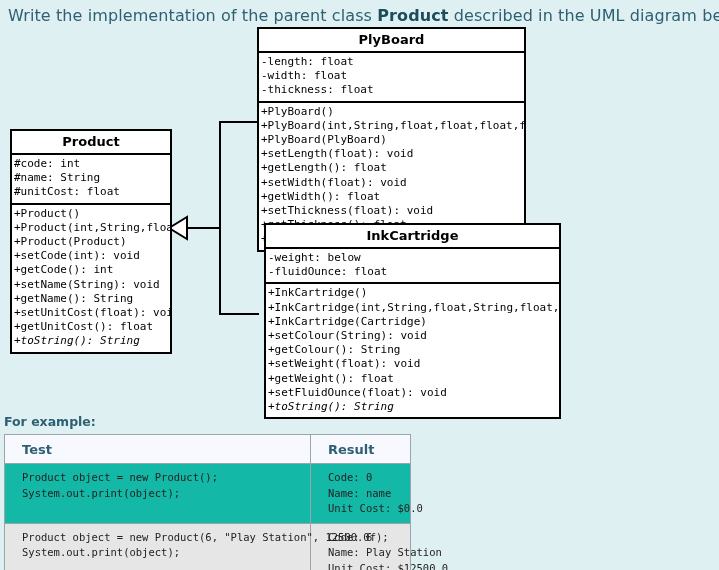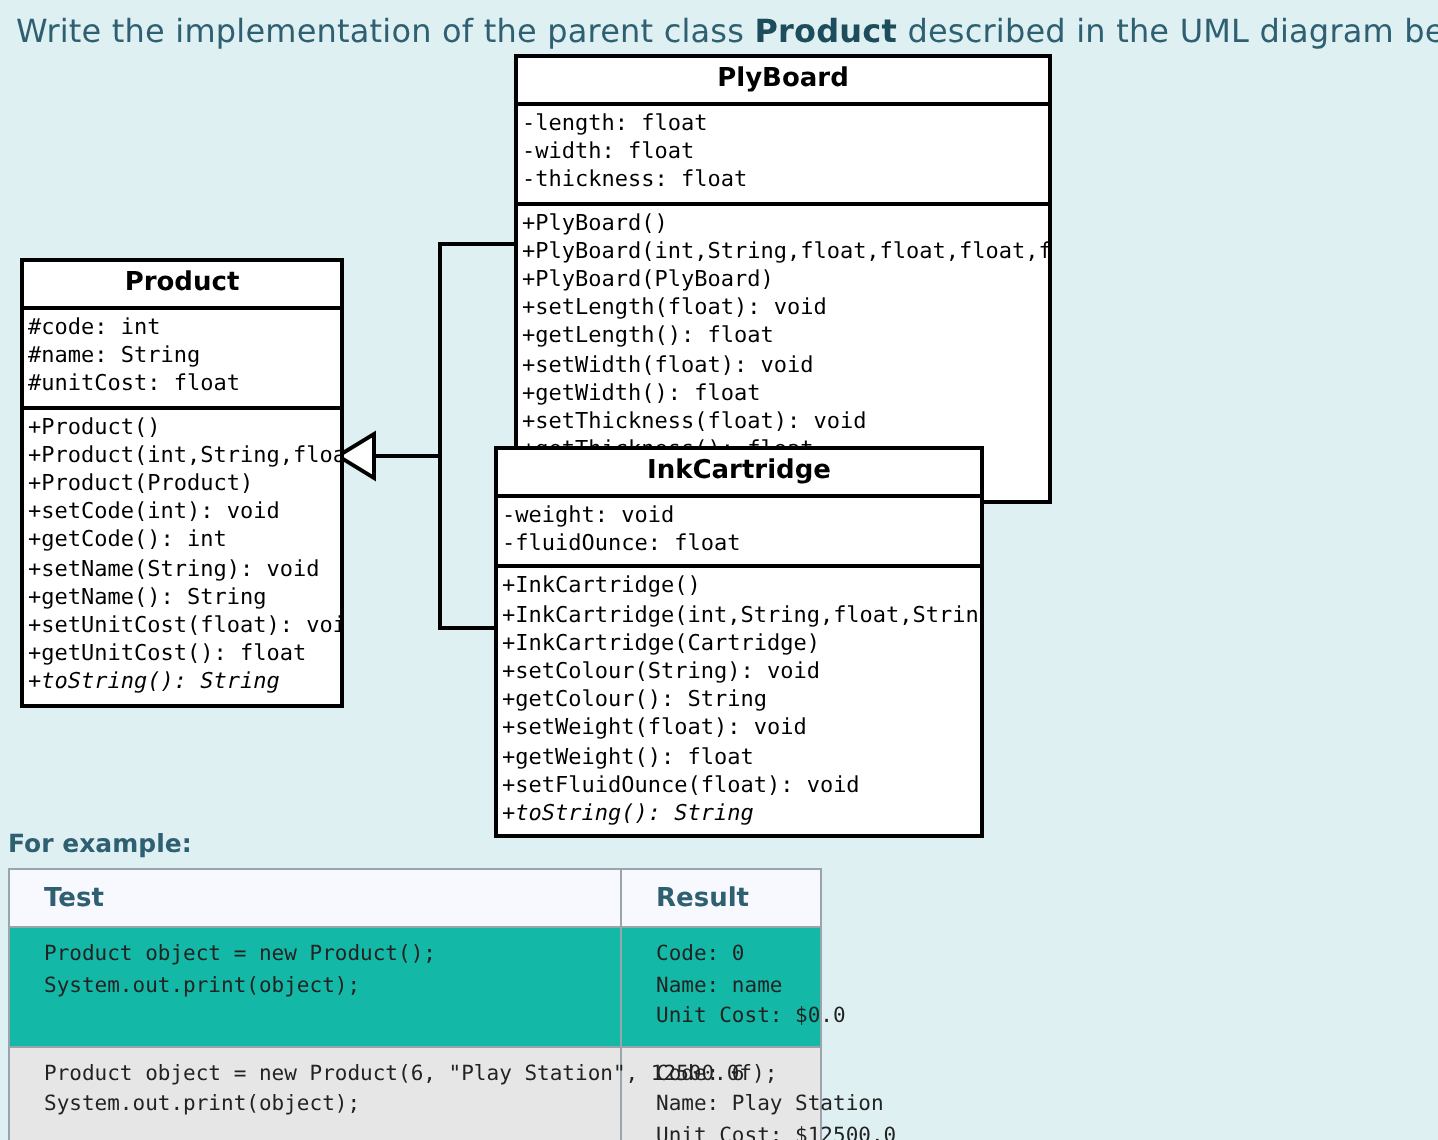--- a/index.html
+++ b/index.html
@@ -65,21 +65,21 @@
     font-size: 11px;
     line-height: 14.2px;
     color: #000;
     white-space: nowrap;
   }
   .uml-row.italic { font-style: italic; }
 
   
   #box-product   { left: 10px;  top: 129px; width: 162px; }
   #box-plyboard  { left: 257px; top: 27px;  width: 269px; }
-  #box-ink       { left: 247px; top: 223px; width: 245px; }
+  #box-ink       { left: 264px; top: 223px; width: 297px; }
 
   
   .conn {
     position: absolute;
     background: #000;
   }
   #conn-vert   { left: 219px; top: 121px;  width: 2px;  height: 194px; }
   #conn-top    { left: 219px; top: 121px;  width: 40px; height: 2px; }
   #conn-bottom { left: 219px; top: 313px;  width: 40px; height: 2px; }
   #conn-mid    { left: 186px; top: 227px;  width: 34px; height: 2px; }
@@ -190,21 +190,21 @@
       <div class="uml-row">+getWidth(): float</div>
       <div class="uml-row">+setThickness(float): void</div>
       <div class="uml-row">+getThickness(): float</div>
       <div class="uml-row italic">+toString(): String</div>
     </div>
   </div>
 
   <div class="uml-class" id="box-ink">
     <div class="uml-title">InkCartridge</div>
     <div class="uml-section attrs">
-      <div class="uml-row">-weight: void</div>
+      <div class="uml-row">-weight: below</div>
       <div class="uml-row">-fluidOunce: float</div>
     </div>
     <div class="uml-section methods">
       <div class="uml-row">+InkCartridge()</div>
       <div class="uml-row">+InkCartridge(int,String,float,String,float,float)</div>
       <div class="uml-row">+InkCartridge(Cartridge)</div>
       <div class="uml-row">+setColour(String): void</div>
       <div class="uml-row">+getColour(): String</div>
       <div class="uml-row">+setWeight(float): void</div>
       <div class="uml-row">+getWeight(): float</div>

